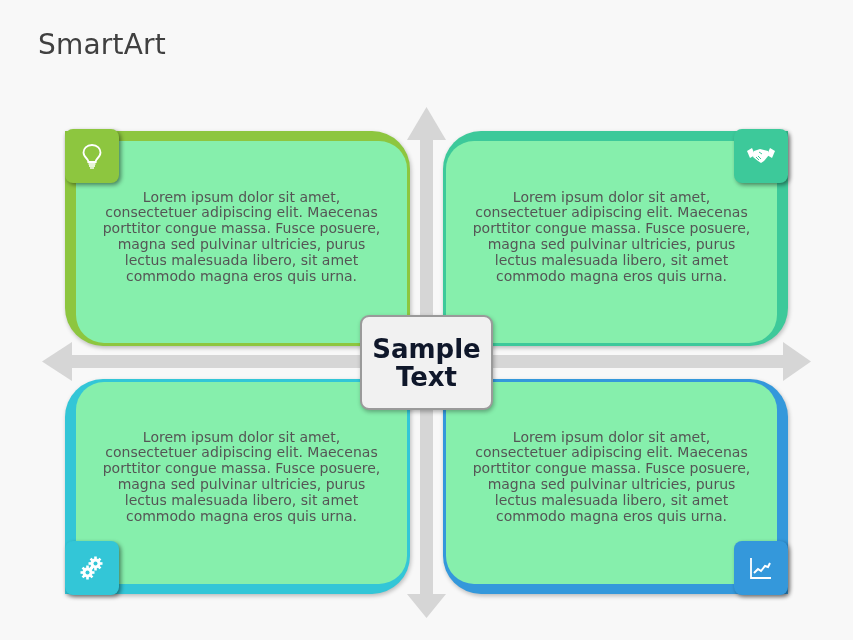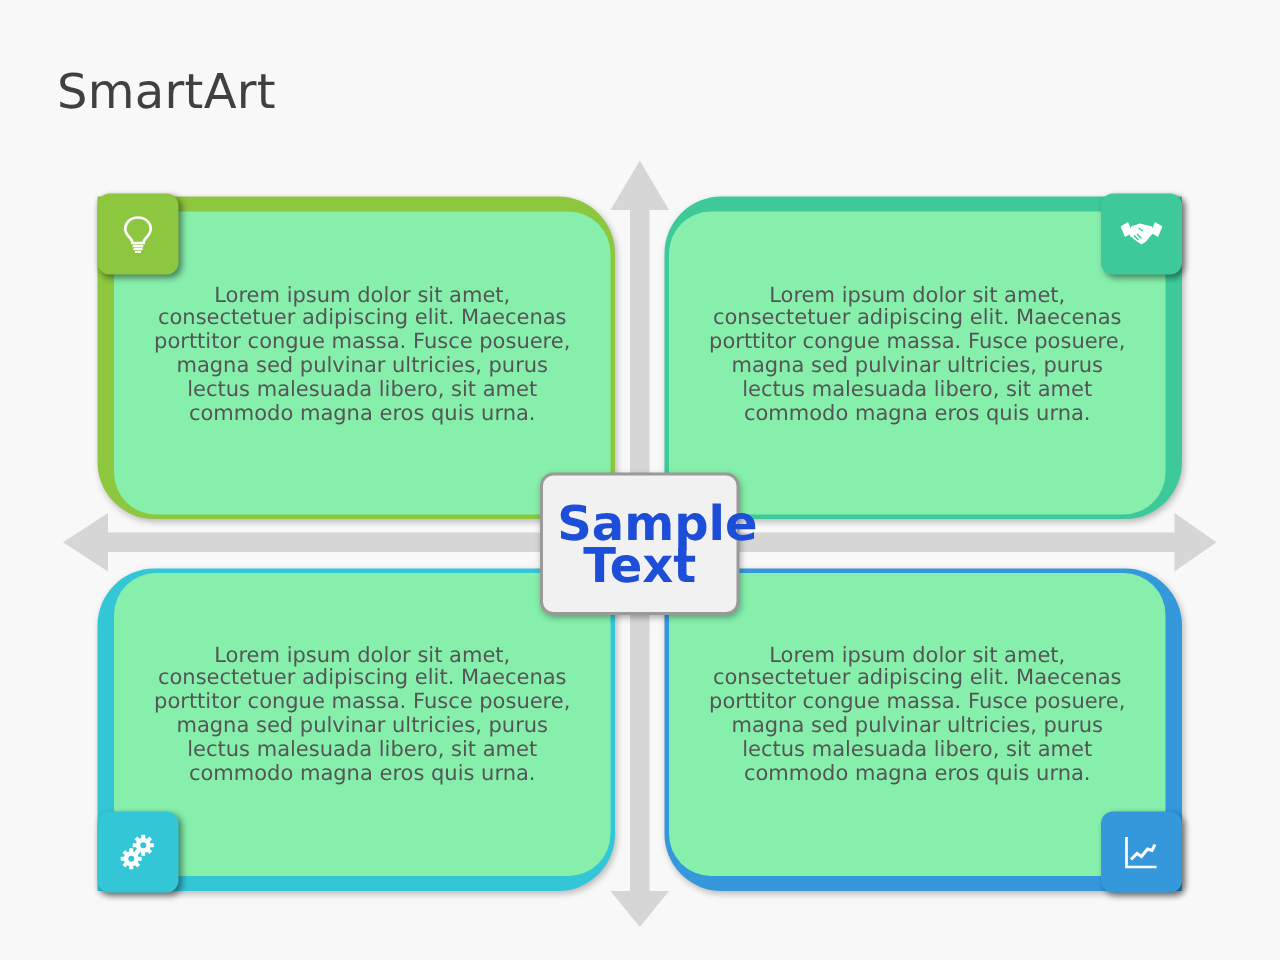--- a/index.html
+++ b/index.html
@@ -2,22 +2,22 @@
 <html><head>
 <meta charset="utf-8">
 <style>
   html, body { margin: 0; padding: 0; }
   body {
     width: 853px; height: 640px; position: relative; overflow: hidden;
     background: #f8f8f8;
     font-family: "DejaVu Sans", sans-serif;
   }
   .title {
-    position: absolute; left: 38px; top: 42px;
-    font-size: 32px; color: #404040; font-weight: normal;
+    position: absolute; left: 38px; top: 28px;
+    font-size: 28px; color: #404040; font-weight: normal;
     letter-spacing: 0.2px;
   }
   .arrows { position: absolute; left: 0; top: 0; width: 853px; height: 640px; }
 
   .card-outer {
     position: absolute;
     width: 345px; height: 215px;
     box-sizing: border-box;
     border-radius: 38px;
     box-shadow: 1px 2px 4px rgba(0,0,0,0.25);
@@ -58,21 +58,21 @@
 
   .center-box {
     position: absolute; left: 360px; top: 315px;
     width: 133px; height: 95px; box-sizing: border-box;
     background: #f1f1f1; border: 2px solid #9a9a9a; border-radius: 9px;
     box-shadow: 1px 2px 4px rgba(0,0,0,0.3);
     display: flex; align-items: center; justify-content: center;
     text-align: center;
   }
   .center-text {
-    font-size: 32px; font-weight: bold; color: #1d4ed8; line-height: 28px;
+    font-size: 26px; font-weight: bold; color: #0f172a; line-height: 28px;
     width: 110px;
   }
 </style>
 </head>
 <body>
 
 <div class="title">SmartArt</div>
 
 <svg class="arrows" viewBox="0 0 853 640">
   <g fill="#d6d6d6">

